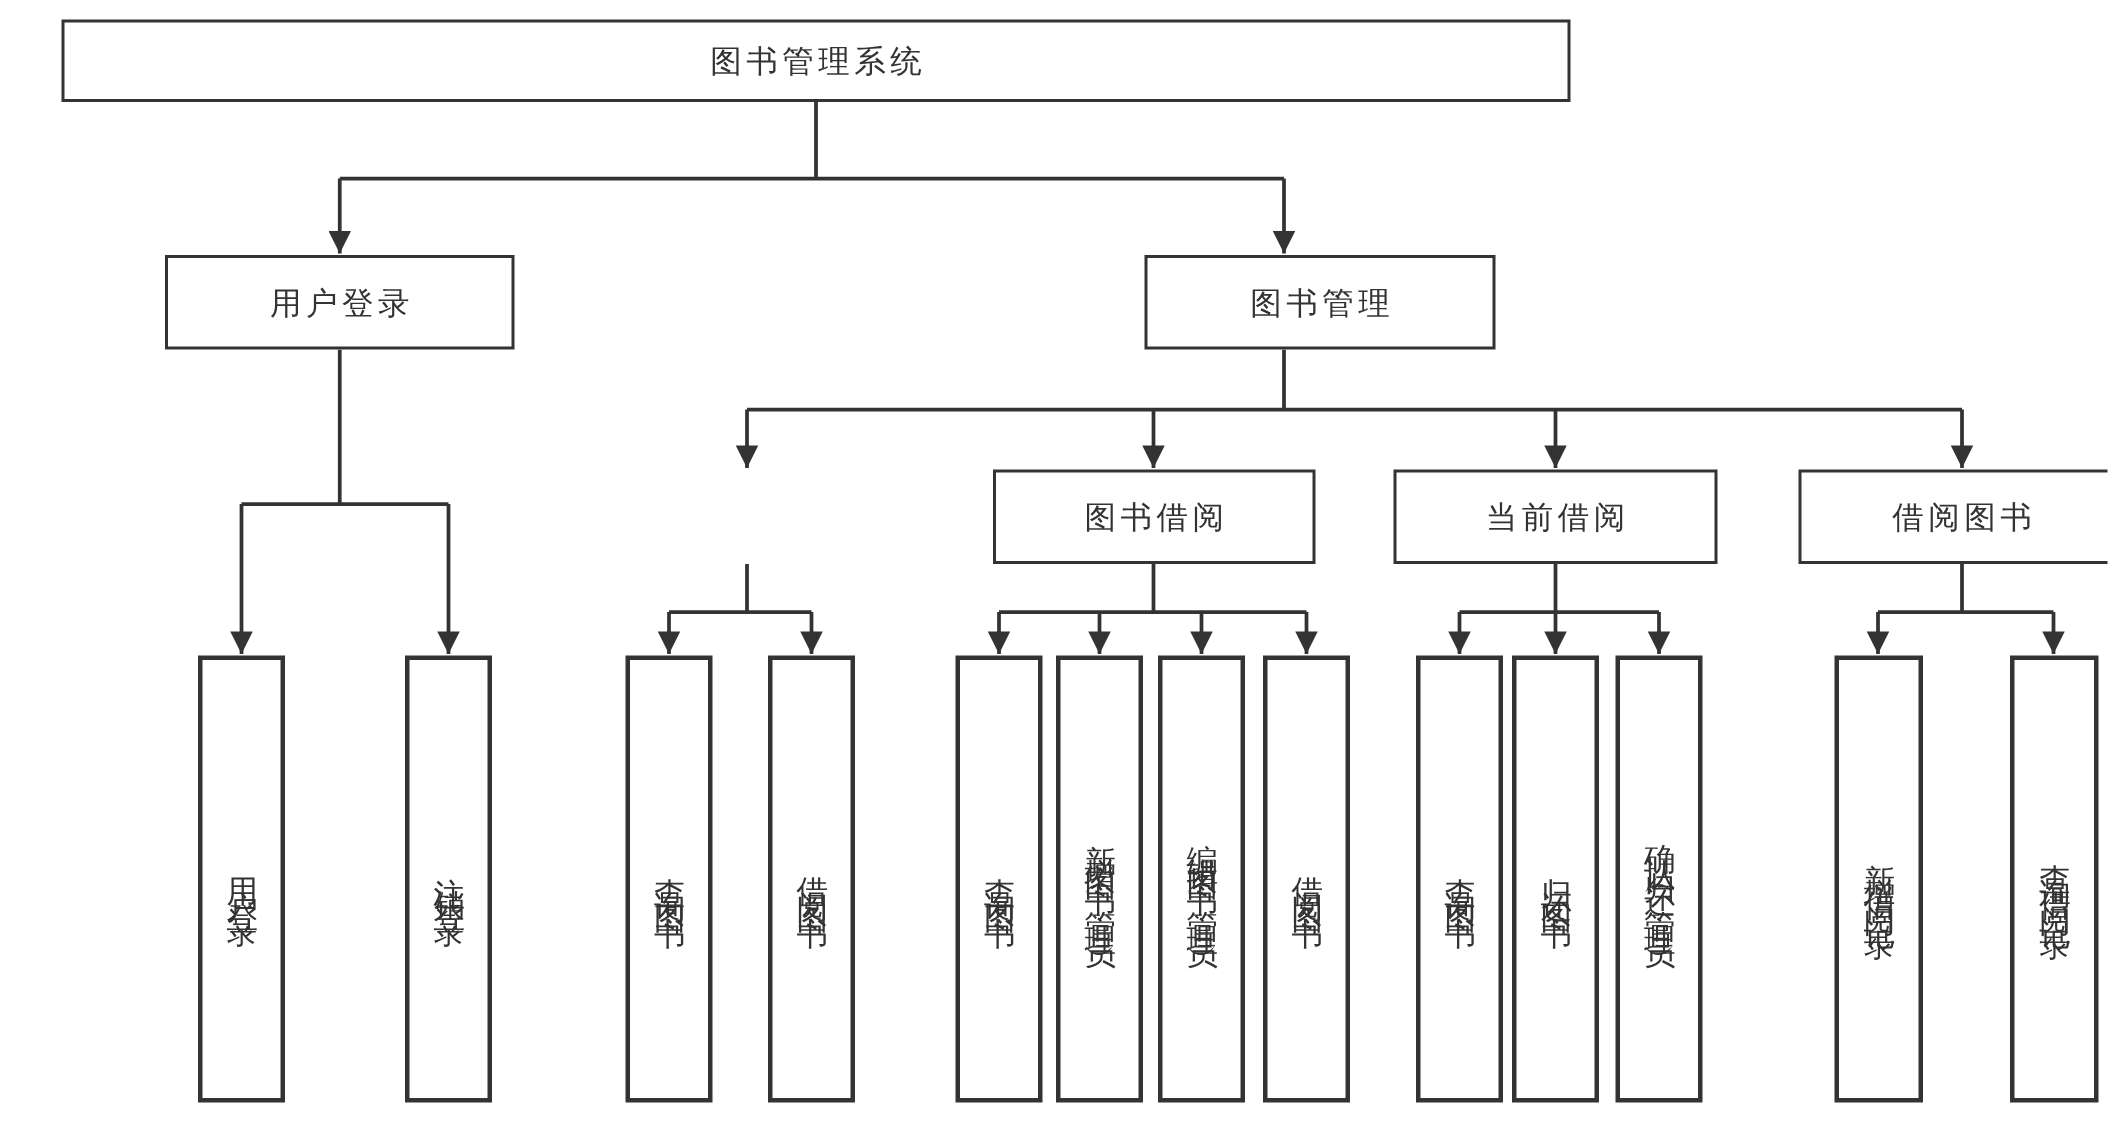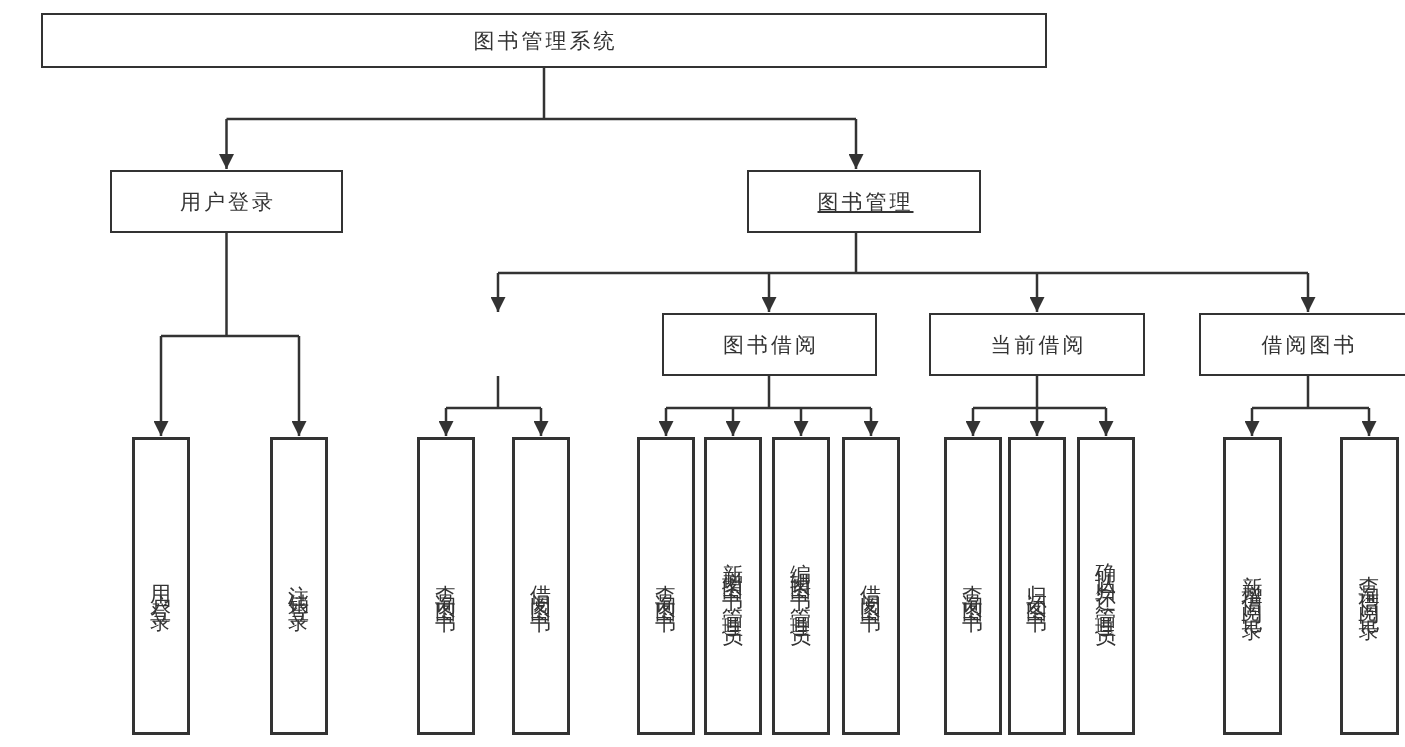--- a/index.html
+++ b/index.html
@@ -95,21 +95,21 @@
     </g>
   </svg>
 
   <div class="node h-node" style="left:14px; top:13px; width:1006px; height:55px;">
     <span class="lbl">图书管理系统</span>
   </div>
 
   <div class="node h-node" style="left:83px; top:170px; width:233px; height:63px;">
     <span class="lbl">用户登录</span>
   </div>
-  <div class="node h-node" style="left:720px; top:170px; width:234px; height:63px;text-decoration:underline;">
+  <div class="node h-node" style="left:736px; top:170px; width:234px; height:63px;">
     <span class="lbl">图书管理</span>
   </div>
 
   <div class="node h-node" style="left:635px; top:313px; width:215px; height:63px;">
     <span class="lbl">图书借阅</span>
   </div>
   <div class="node h-node" style="left:902px; top:313px; width:216px; height:63px;">
     <span class="lbl">当前借阅</span>
   </div>
   <div class="node h-node" style="left:1172px; top:313px; width:218px; height:63px;">

